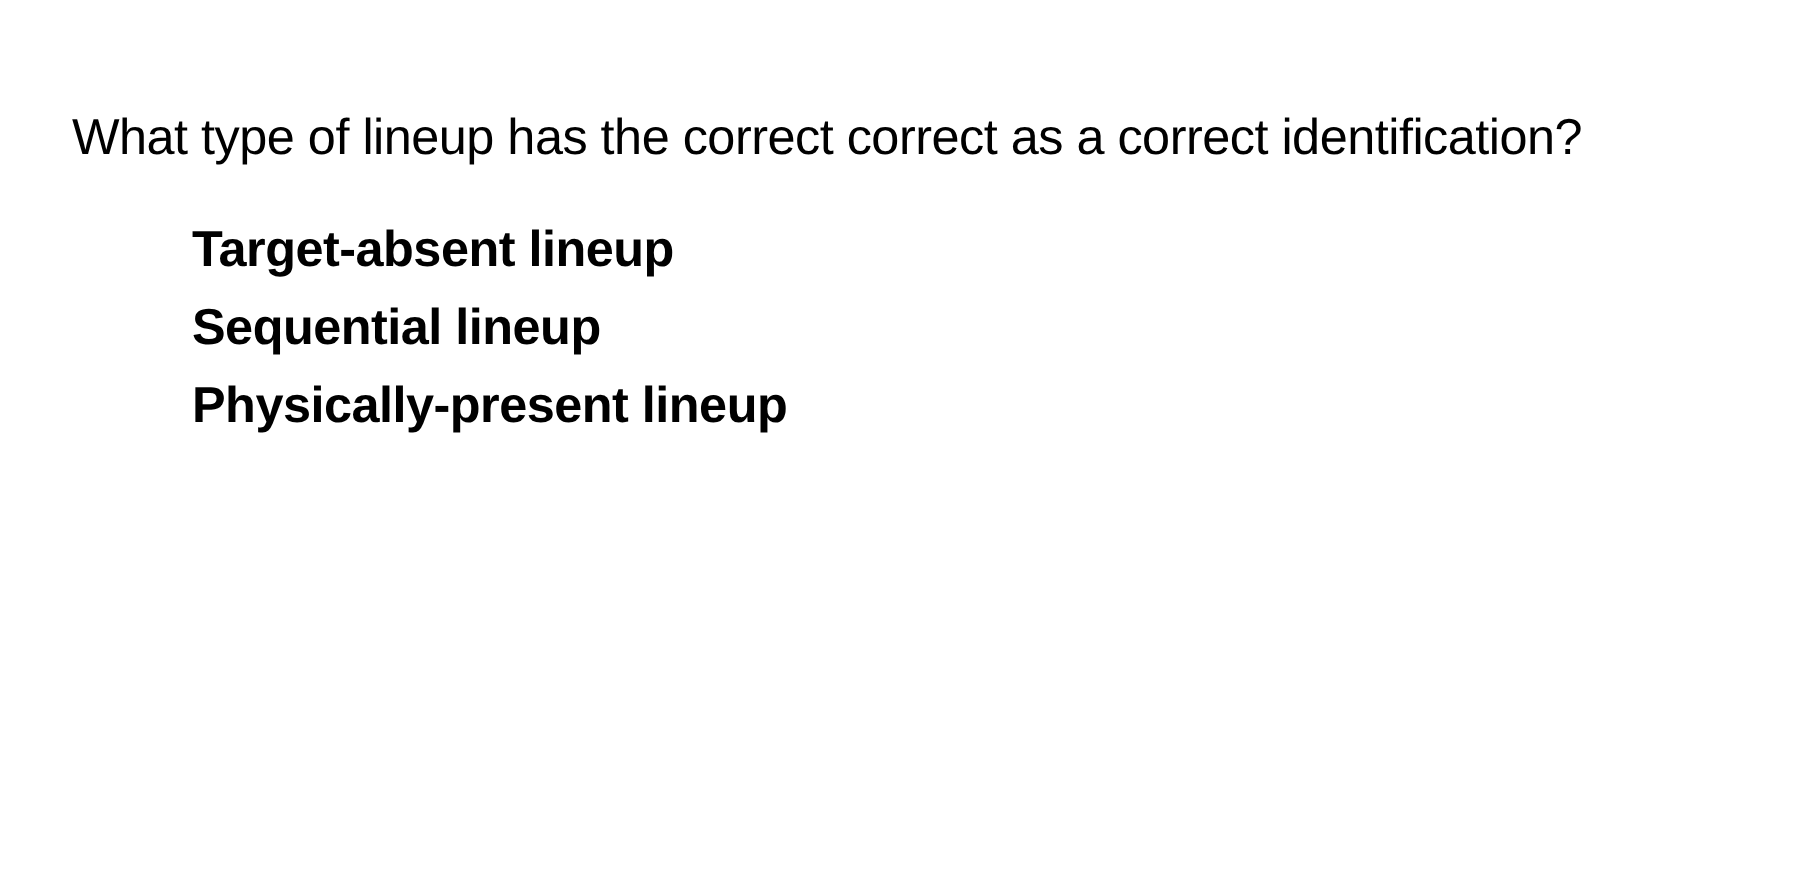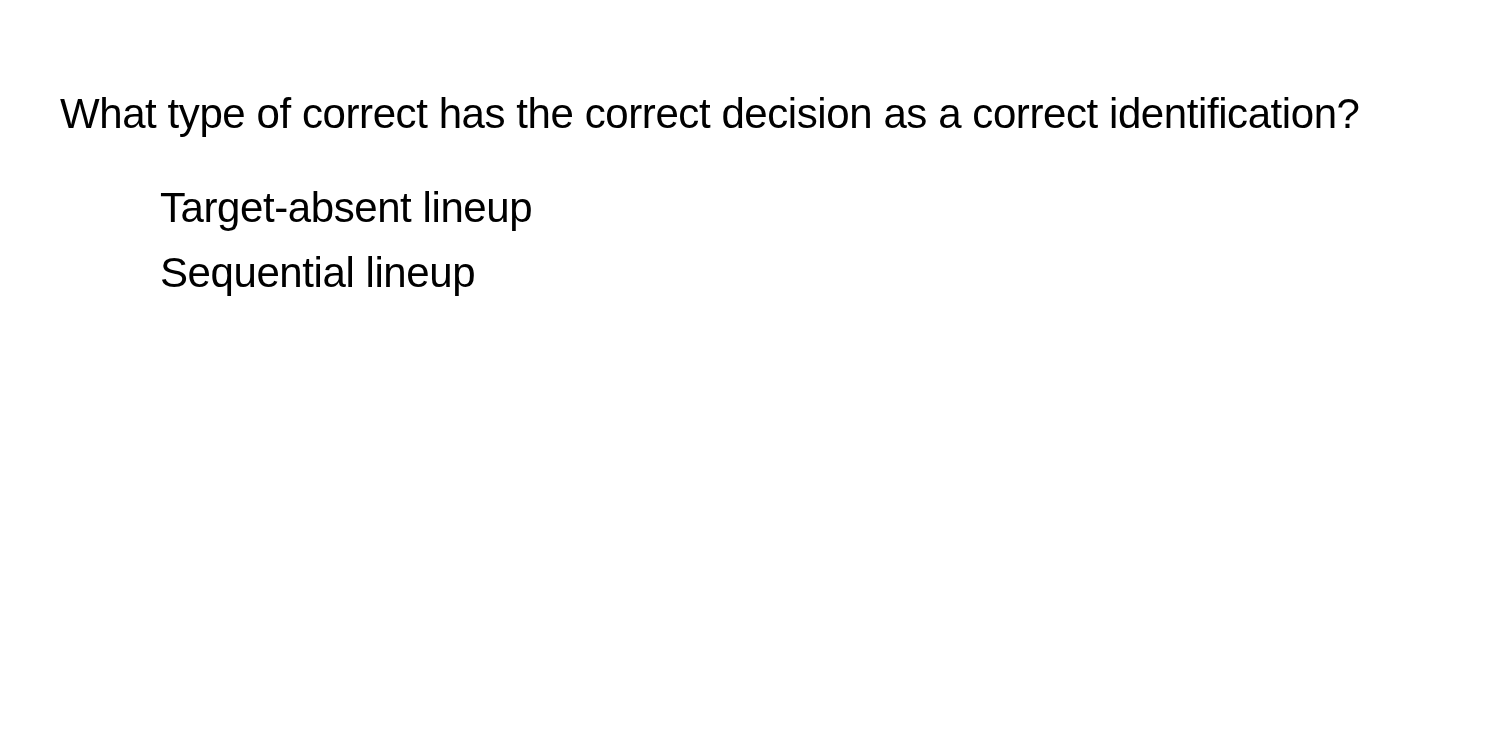--- a/index.html
+++ b/index.html
@@ -21,25 +21,26 @@
       font-weight: 400;
       margin-bottom: 28px;
       letter-spacing: -0.01em;
     }
     .options {
       padding-left: 100px;
     }
     .option {
       font-size: 42px;
       line-height: 1.55;
-      font-weight: 400;
+      font-weight: 700;
       letter-spacing: -0.01em;
     }
   </style>
 </head>
 <body>
 
-<div class="question">What type of correct has the correct decision as a correct identification?</div>
+<div class="question">What type of lineup has the correct correct as a correct identification?</div>
 
 <div class="options">
   <div class="option">Target-absent lineup</div>
   <div class="option">Sequential lineup</div>
+  <div class="option">Physically-present lineup</div>
 </div>
 
 </body></html>

